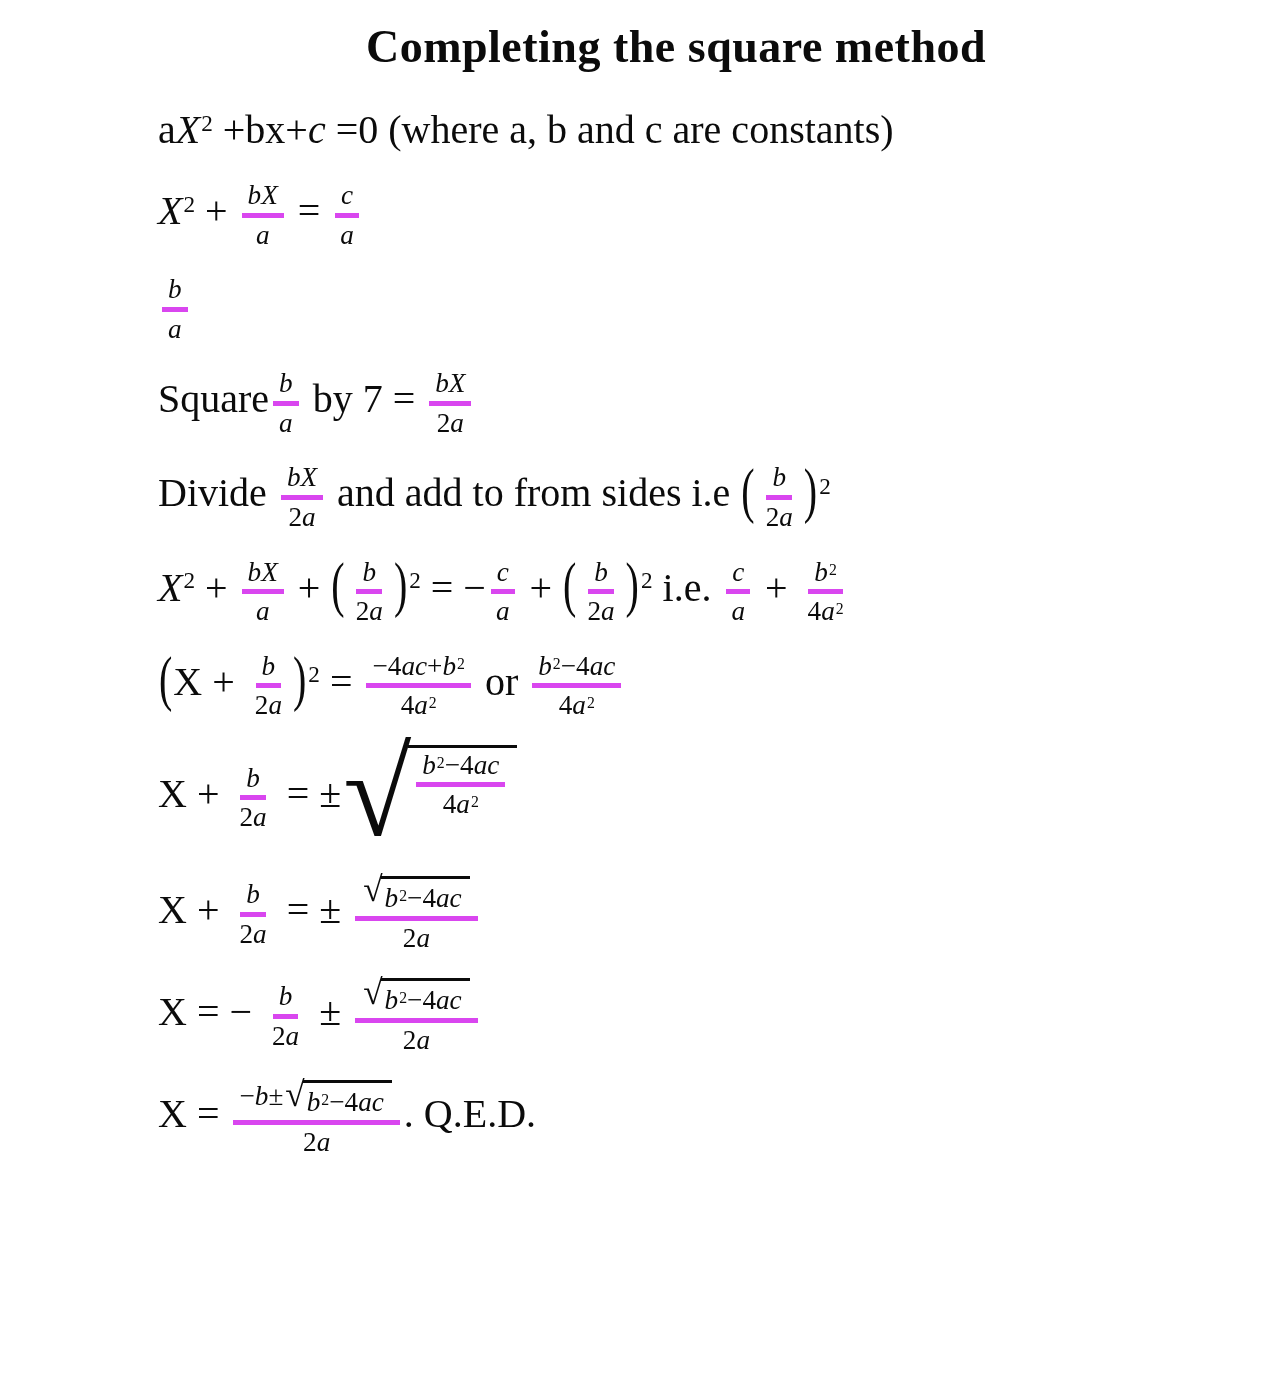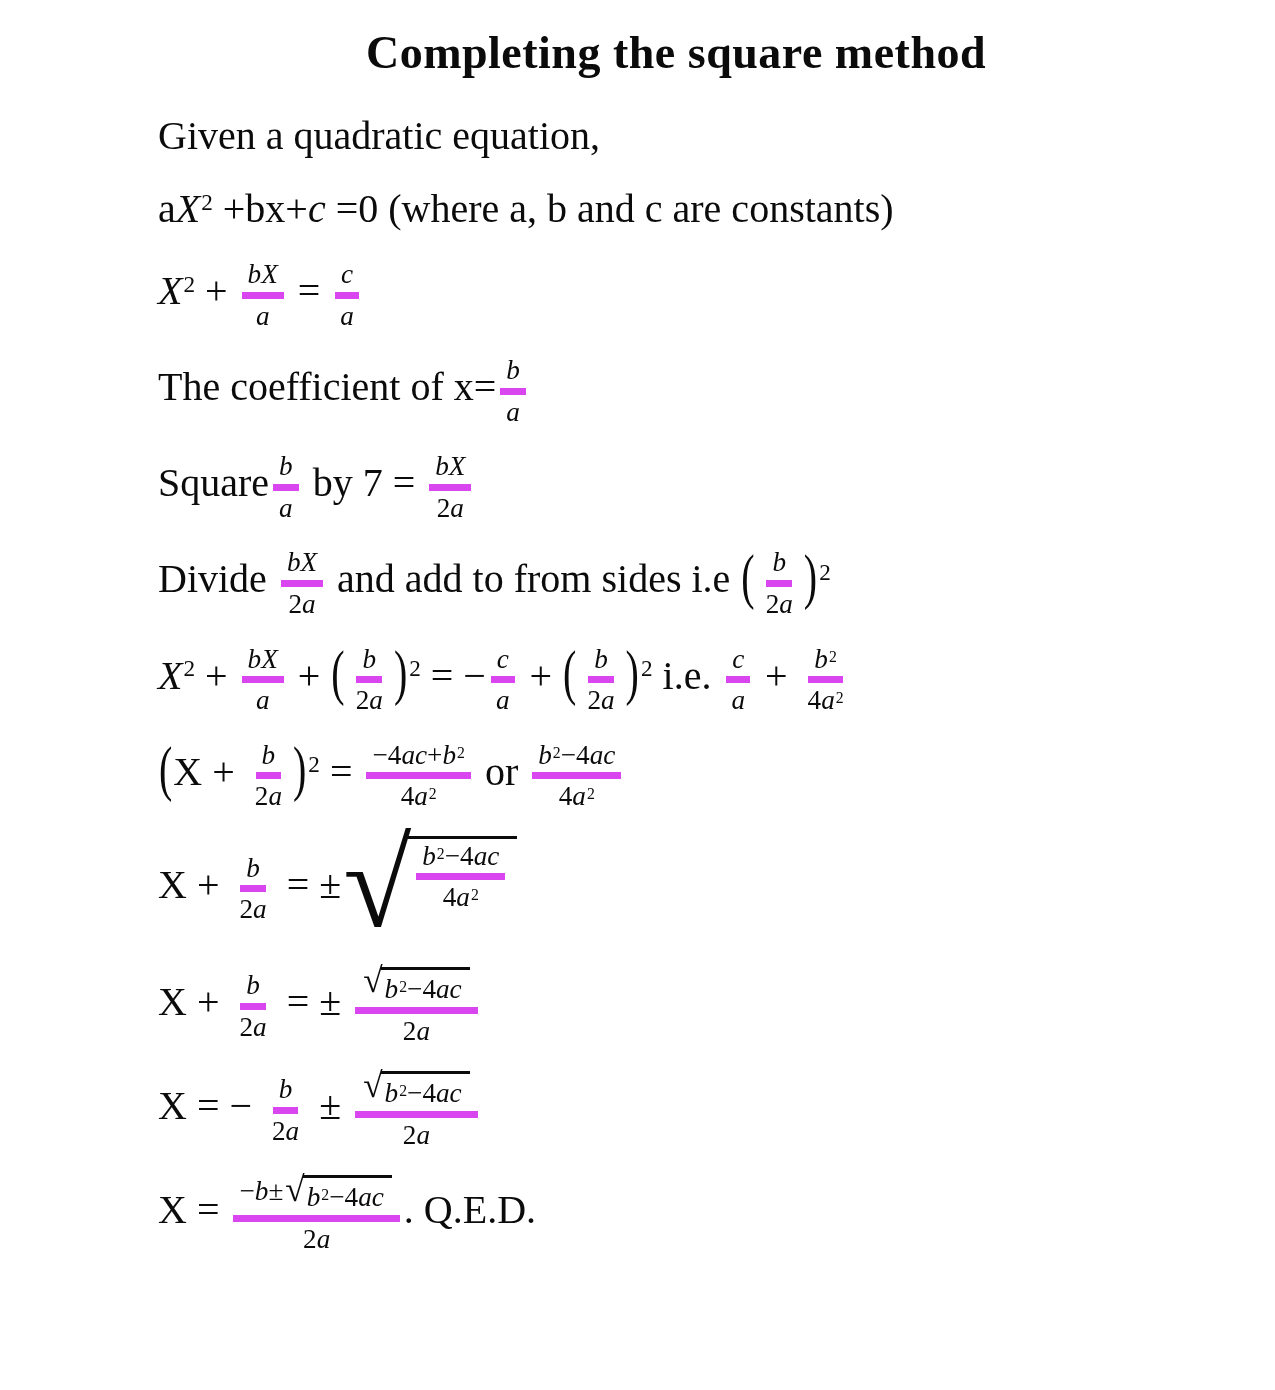--- a/index.html
+++ b/index.html
@@ -4,21 +4,21 @@
 <style>
   * { box-sizing: border-box; }
   html, body {
     margin: 0; padding: 0;
     width: 1275px; height: 1390px;
     background: #ffffff;
     color: #0b0b0b;
     font-family: "Liberation Serif", "DejaVu Serif", serif;
     overflow: hidden;
   }
-  .doc { width: 1262px; padding-top: 20px; }
+  .doc { width: 1262px; padding-top: 14px; }
   .title {
     text-align: center;
     font-size: 46px;
     font-weight: bold;
     margin: 6px 60px 34px 150px;
     letter-spacing: 0.5px;
   }
   .lines { padding-left: 158px; padding-right: 40px; }
   .line {
     font-size: 40px;
@@ -40,21 +40,21 @@
     display: inline-flex;
     flex-direction: column;
     align-items: center;
     vertical-align: middle;
     font-size: 0.68em;
     margin: 0 4px;
     text-align: center;
     line-height: 1.05;
   }
   .frac .num {
-    border-bottom: 7px solid #d946ef;
+    border-bottom: 5px solid #d946ef;
     padding: 1px 6px 3px 6px;
   }
   .frac .den { padding: 3px 6px 0 6px; }
   
   .frac .sup, .radicand .sup { top: -0.38em; }
   .sqrt {
     display: inline-flex;
     align-items: flex-start;
     vertical-align: middle;
     margin: 0 2px;
@@ -86,30 +86,29 @@
     transform-origin: 50% 58%;
     margin: 0 1px;
   }
 </style>
 </head>
 <body style="background: rgb(255, 255, 255); color: rgb(11, 11, 11);">
 
 <div class="doc">
   <h1 class="title">Completing the square method</h1>
   <div class="lines" id="lines">
-      <div class="line"><span class="mtext">Given a quadratic equation,</span></div>
       <div class="line"><span class="mtext">a</span><span class="mi">X</span><span class="sup">2</span><span class="mtext"> +bx+</span><span class="mi">c</span><span class="mtext"> =0 (where a, b and c are constants)</span></div>
       <div class="line"><span class="mi">X</span><span class="sup">2</span><span class="mtext"> + </span><span class="frac">
           <span class="num"><span class="mi">bX</span></span>
           <span class="den"><span class="mi">a</span></span>
         </span><span class="mtext"> = </span><span class="frac">
           <span class="num"><span class="mi">c</span></span>
           <span class="den"><span class="mi">a</span></span>
         </span></div>
-      <div class="line"><span class="mtext">The coefficient of x=</span><span class="frac">
+      <div class="line"><span class="frac">
           <span class="num"><span class="mi">b</span></span>
           <span class="den"><span class="mi">a</span></span>
         </span></div>
       <div class="line"><span class="mtext">Square</span><span class="frac">
           <span class="num"><span class="mi">b</span></span>
           <span class="den"><span class="mi">a</span></span>
         </span><span class="mtext"> by 7 = </span><span class="frac">
           <span class="num"><span class="mi">bX</span></span>
           <span class="den"><span class="mtext">2</span><span class="mi">a</span></span>
         </span></div>

